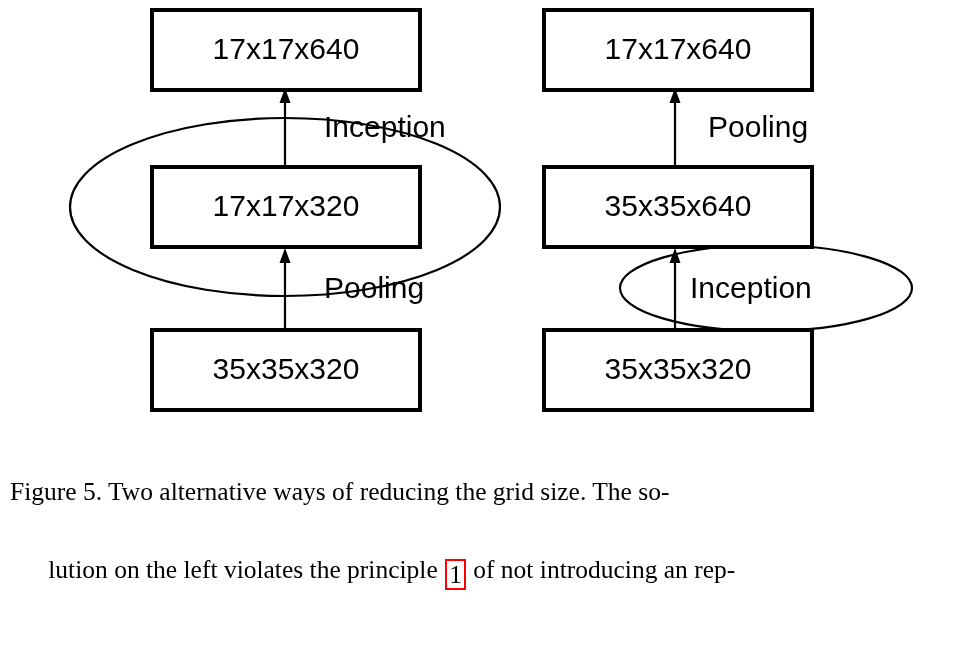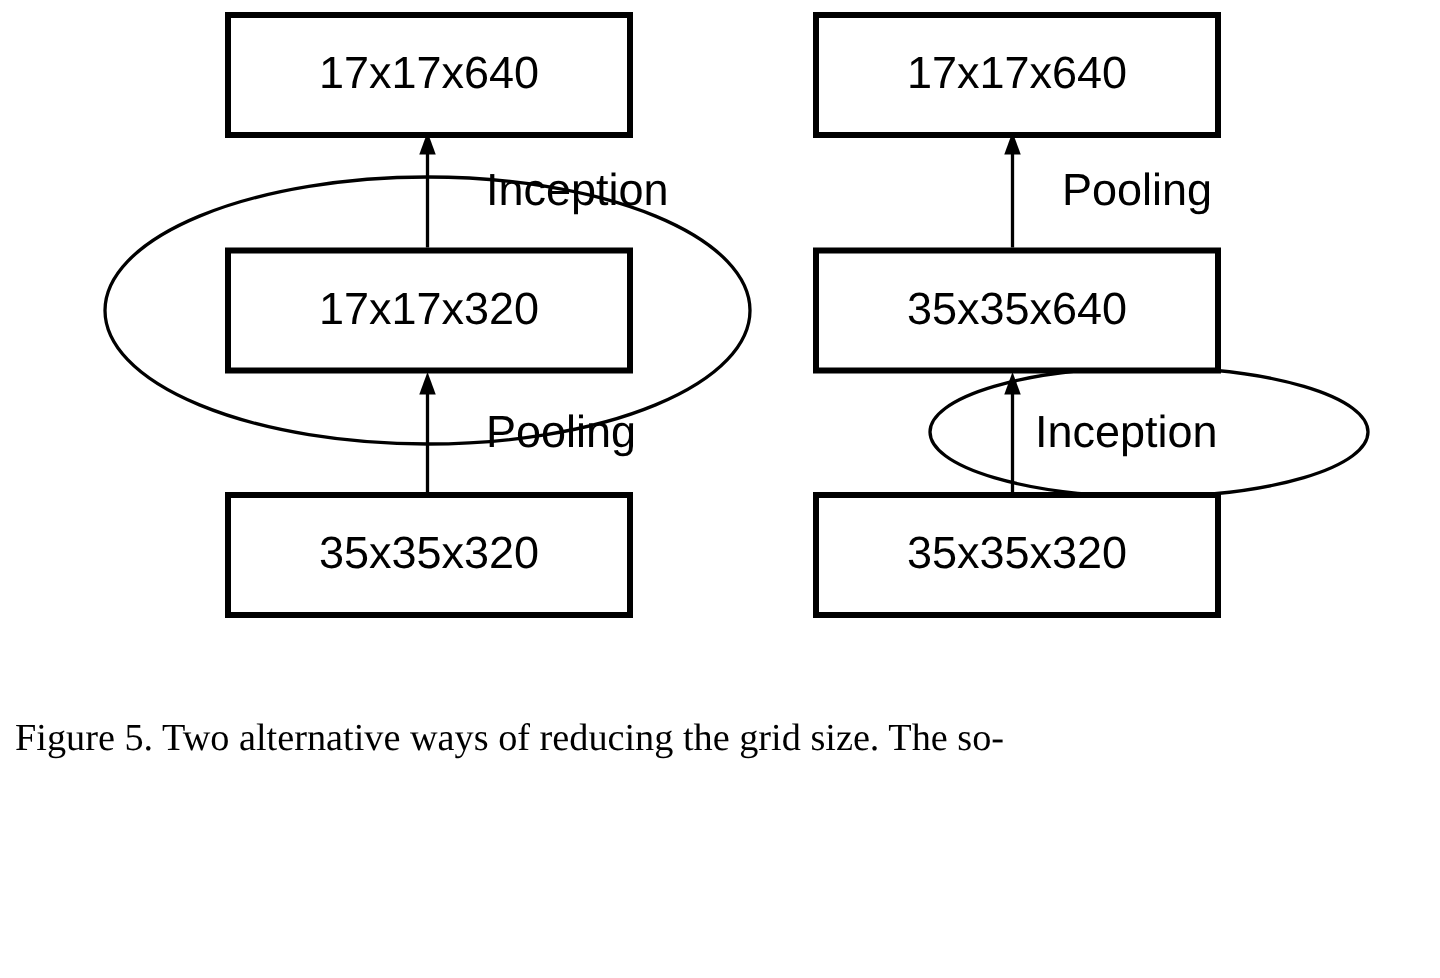--- a/index.html
+++ b/index.html
@@ -173,18 +173,21 @@
 
         <text class="edge-label-text" x="708" y="129">Pooling</text>
         <text class="edge-label-text" x="690" y="290">Inception</text>
       </g>
     </svg>
   </div>
 
   <div id="figure-caption">
     <span class="cap-line">Figure 5. Two alternative ways of reducing the grid size. The so-</span>
     <span class="cap-line">
+      <span>lution on the left violates the principle </span><span class="ref-box">1</span><span> of not introducing an rep-</span>
+    </span>
+    <span class="cap-line">
       
     </span>
 
   </div>
 
 </div>
 
 </body></html>

